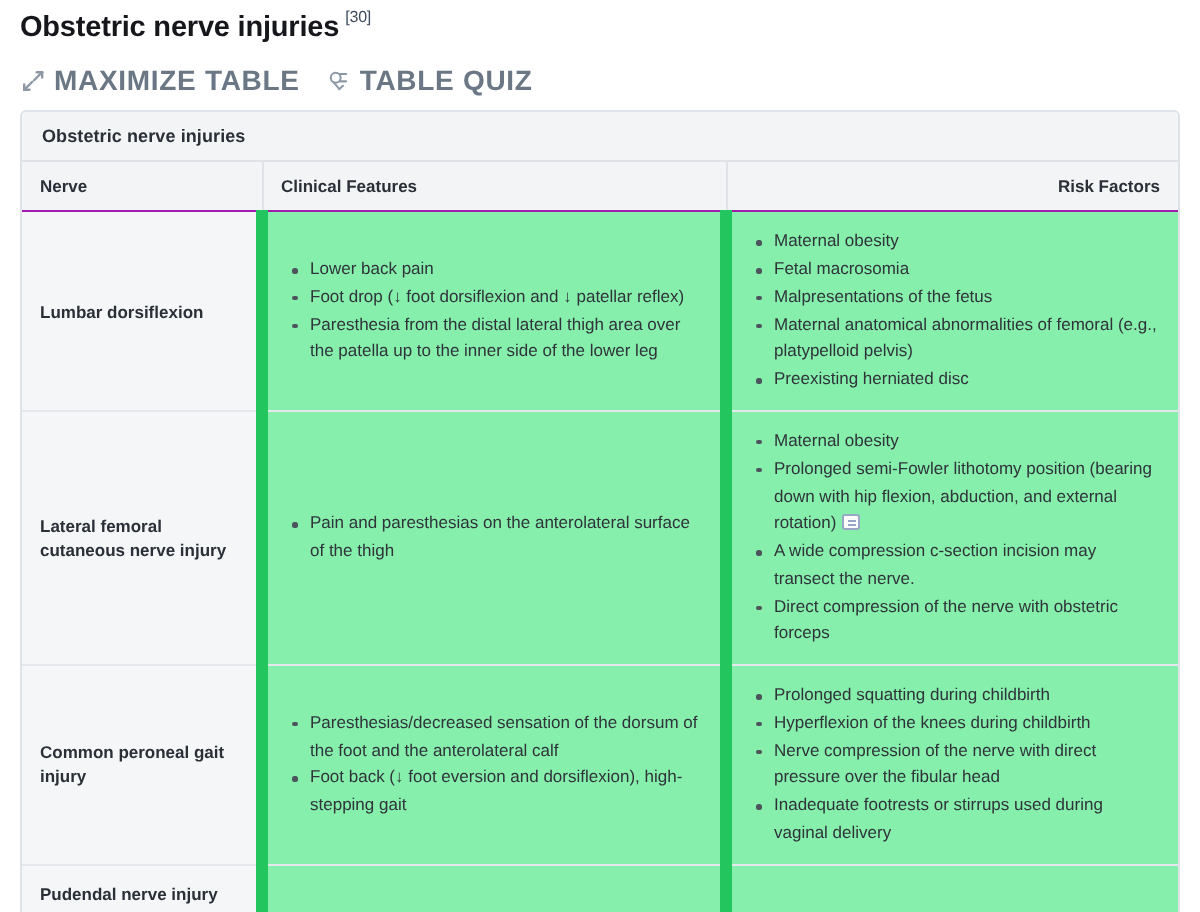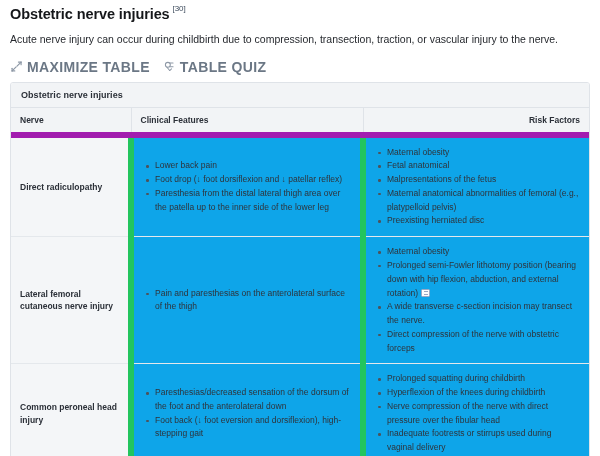--- a/index.html
+++ b/index.html
@@ -94,21 +94,21 @@
     border-collapse: collapse;
     table-layout: fixed;
   }
   thead th {
     background: #f2f4f6;
     font-size: 8.5px;
     font-weight: bold;
     color: #2b3038;
     text-align: left;
     padding: 7px 9px;
-    border-bottom: 6px solid #a21caf;
+    border-bottom: 1px solid #a21caf;
     border-right: 1px solid #dfe3e8;
     vertical-align: middle;
   }
   thead th:last-child { border-right: none; text-align: right; }
 
   tbody td {
     border-top: 1px solid #e4e8ec;
     border-right: 6px solid #22c55e;
     vertical-align: middle;
     padding: 8px 9px;
@@ -117,21 +117,21 @@
   tbody tr:first-child td { border-top: none; }
 
   td.nerve-cell {
     background: #f4f6f8;
     font-size: 8.5px;
     font-weight: bold;
     color: #2b3038;
     line-height: 1.45;
   }
   td.list-cell {
-    background: #0ea5e9;
+    background: #86efac;
     font-size: 8.5px;
     color: #2f333a;
   }
 
   ul.bullets {
     margin: 0;
     padding: 0 0 0 11px;
     list-style: none;
   }
   ul.bullets li {
@@ -181,21 +181,20 @@
 </head>
 <body>
 
 <div id="page">
 
   <h2 class="section-title">
     <span>Obstetric nerve injuries</span>
     <span class="sup">[30]</span>
   </h2>
 
-  <p class="intro">Acute nerve injury can occur during childbirth due to compression, transection, traction, or vascular injury to the nerve.</p>
 
   <div class="toolbar">
     <button class="tool-btn">
       <span class="tool-ico">
         <svg viewBox="0 0 12 12" fill="none" stroke="#8d98a6" stroke-width="1.3" stroke-linecap="round" stroke-linejoin="round">
           <path d="M11 1.2 L6.6 5.6"></path>
           <path d="M11 1.2 L11 4.1"></path>
           <path d="M11 1.2 L8.1 1.2"></path>
           <path d="M1.2 10.8 L5.6 6.4"></path>
           <path d="M1.2 10.8 L1.2 7.9"></path>
@@ -229,59 +228,59 @@
       </colgroup>
       <thead>
         <tr>
           <th>Nerve</th>
           <th>Clinical Features</th>
           <th>Risk Factors</th>
         </tr>
       </thead>
       <tbody id="tbody">
           <tr>
-            <td class="nerve-cell">Direct radiculopathy</td>
+            <td class="nerve-cell">Lumbar dorsiflexion</td>
             <td class="list-cell">
               <ul class="bullets">
                 <li><span>Lower back pain</span></li>
                 <li><span>Foot drop (↓ foot dorsiflexion and ↓ patellar reflex)</span></li>
                 <li><span>Paresthesia from the distal lateral thigh area over the patella up to the inner side of the lower leg</span></li>
               </ul>
             </td>
             <td class="list-cell">
               <ul class="bullets">
                 <li><span>Maternal obesity</span></li>
-                <li><span>Fetal anatomical</span></li>
+                <li><span>Fetal macrosomia</span></li>
                 <li><span>Malpresentations of the fetus</span></li>
                 <li><span>Maternal anatomical abnormalities of femoral (e.g., platypelloid pelvis)</span></li>
                 <li><span>Preexisting herniated disc</span></li>
               </ul>
             </td>
           </tr>
           <tr>
             <td class="nerve-cell">Lateral femoral cutaneous nerve injury</td>
             <td class="list-cell">
               <ul class="bullets">
                 <li><span>Pain and paresthesias on the anterolateral surface of the thigh</span></li>
               </ul>
             </td>
             <td class="list-cell">
               <ul class="bullets">
                 <li><span>Maternal obesity</span></li>
                 <li><span>Prolonged semi-Fowler lithotomy position (bearing down with hip flexion, abduction, and external rotation)</span><span class="note-ico"></span></li>
-                <li><span>A wide transverse c-section incision may transect the nerve.</span></li>
+                <li><span>A wide compression c-section incision may transect the nerve.</span></li>
                 <li><span>Direct compression of the nerve with obstetric forceps</span></li>
               </ul>
             </td>
           </tr>
           <tr>
-            <td class="nerve-cell">Common peroneal head injury</td>
-            <td class="list-cell">
-              <ul class="bullets">
-                <li><span>Paresthesias/decreased sensation of the dorsum of the foot and the anterolateral down</span></li>
+            <td class="nerve-cell">Common peroneal gait injury</td>
+            <td class="list-cell">
+              <ul class="bullets">
+                <li><span>Paresthesias/decreased sensation of the dorsum of the foot and the anterolateral calf</span></li>
                 <li><span>Foot back (↓ foot eversion and dorsiflexion), high-stepping gait</span></li>
               </ul>
             </td>
             <td class="list-cell">
               <ul class="bullets">
                 <li><span>Prolonged squatting during childbirth</span></li>
                 <li><span>Hyperflexion of the knees during childbirth</span></li>
                 <li><span>Nerve compression of the nerve with direct pressure over the fibular head</span></li>
                 <li><span>Inadequate footrests or stirrups used during vaginal delivery</span></li>
               </ul>

